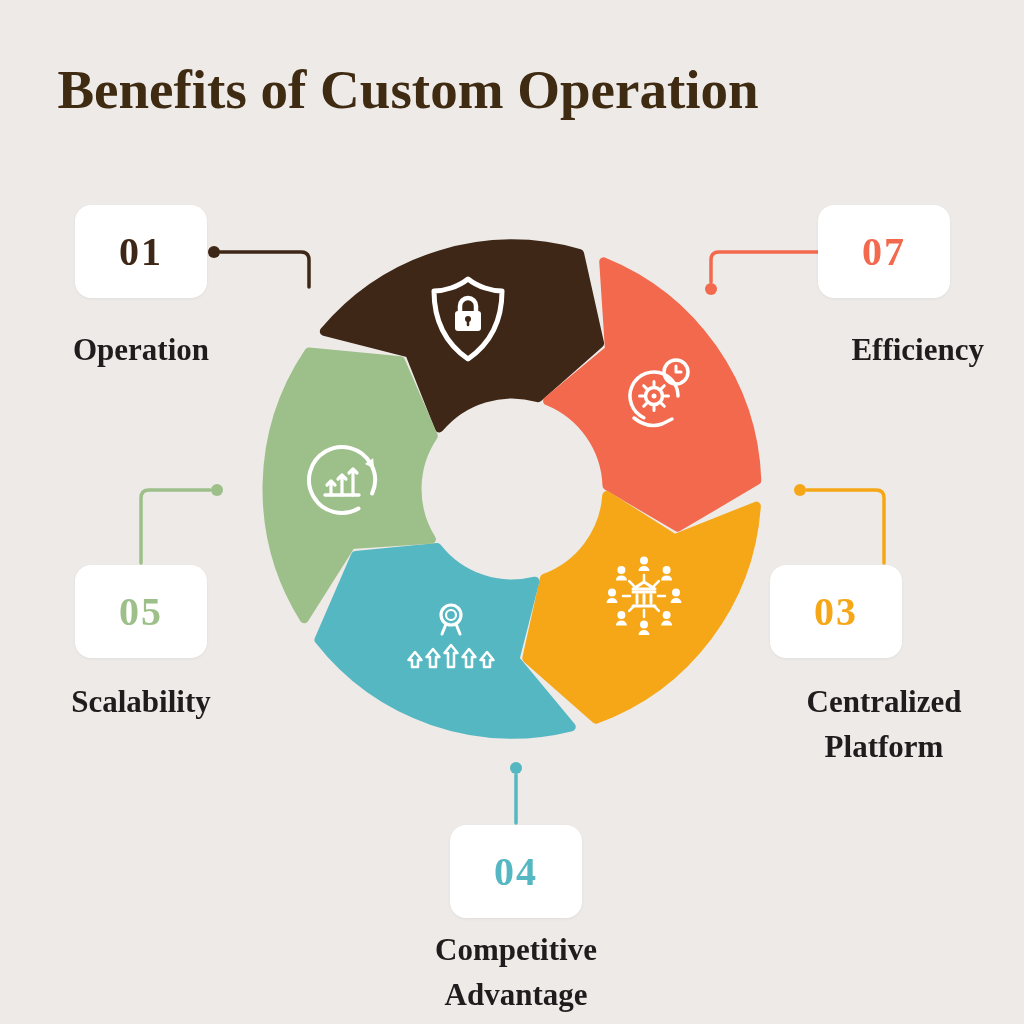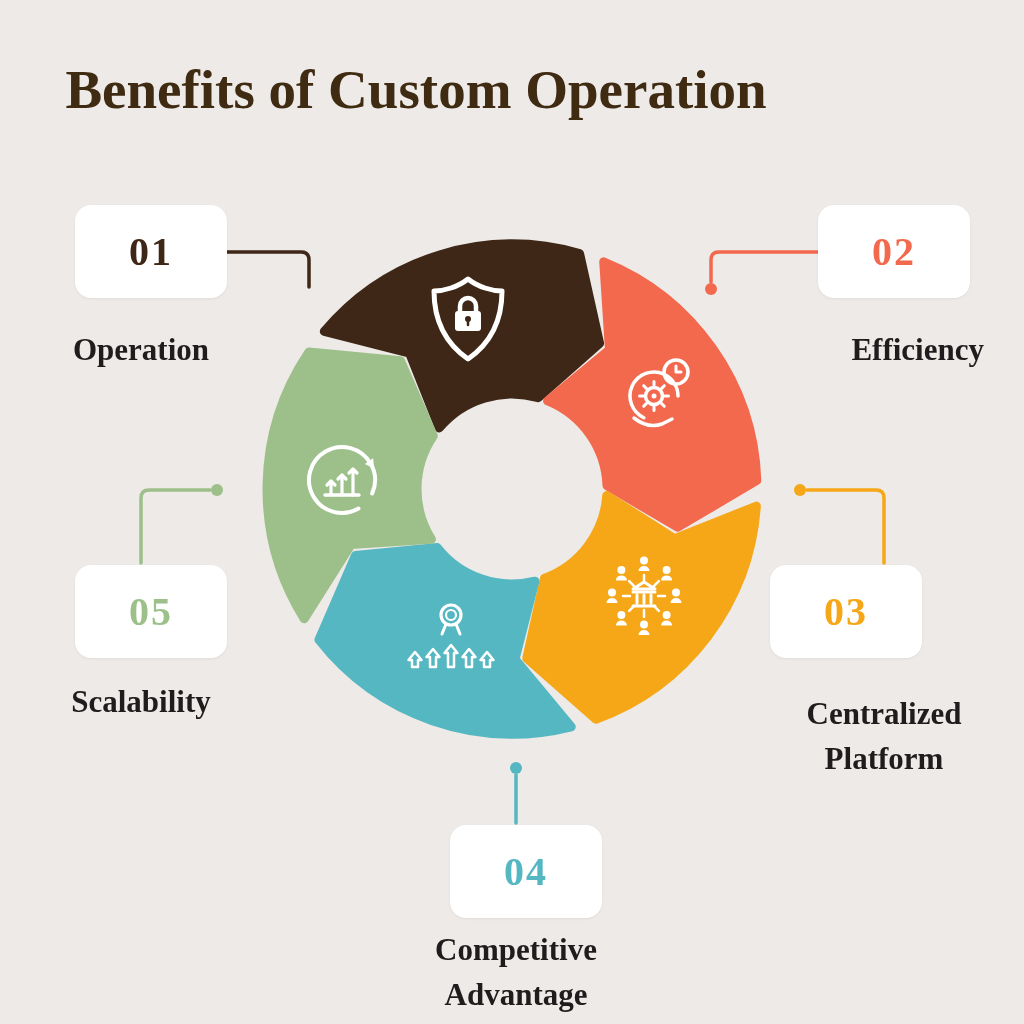--- a/index.html
+++ b/index.html
@@ -2,48 +2,48 @@
 <html style="--background: #EDEAE7; --title: #3F2A12; --label: #201C1D; --card: #FFFFFF; --icon: #FFFFFF; --item0: #3E2716; --item1: #F2694E; --item2: #F5A717; --item3: #55B7C1; --item4: #9DC08B;"><head>
 <meta charset="utf-8">
 <style>
   html,body{margin:0;padding:0;}
   body{
     width:1024px;height:1024px;position:relative;overflow:hidden;
     background:var(--background,#EDEAE7);
     font-family:"Liberation Serif",serif;
   }
   .title{
-    position:absolute;top:12px;left:8px;width:816px;text-align:center;
+    position:absolute;top:12px;left:0;width:816px;text-align:center;
     font-weight:700;font-size:55px;line-height:1.5;color:var(--title,#3F2A12);
   }
   .title span{display:block;}
   svg.diagram{position:absolute;left:0;top:0;}
   .card{
-    position:absolute;width:152px;height:93px;background:var(--card,#FFFFFF);
+    position:absolute;width:132px;height:93px;background:var(--card,#FFFFFF);
     border-radius:16px;display:flex;align-items:center;justify-content:center;
     box-shadow:0 1px 3px rgba(0,0,0,.06);
   }
   .card .num{font-size:40px;font-weight:700;letter-spacing:2px;}
   .pos-01{left:75px;top:205px;}
   .pos-02{left:818px;top:205px;}
   .pos-03{left:770px;top:565px;}
   .pos-05{left:75px;top:565px;}
   .pos-04{left:450px;top:825px;}
   .n0{color:var(--item0,#3E2716);}
   .n1{color:var(--item1,#F2694E);}
   .n2{color:var(--item2,#F5A717);}
   .n3{color:var(--item3,#55B7C1);}
   .n4{color:var(--item4,#9DC08B);}
   .label{
     position:absolute;text-align:center;font-weight:700;font-size:31px;
     line-height:1.45;color:var(--label,#201C1D);
   }
   .label-security{left:41px;top:328px;width:200px;}
   .label-efficiency{left:784px;top:328px;width:200px;text-align:right;}
-  .label-centralized{left:774px;top:680px;width:220px;margin-top:12px;}
+  .label-centralized{left:774px;top:680px;width:220px;}
   .label-scalability{left:41px;top:680px;width:200px;}
   .label-competitive{left:396px;top:928px;width:240px;}
 </style>
 </head>
 <body>
 
 <h1 class="title">
   <span>Benefits of Custom Operation</span>
 </h1>
 
@@ -160,21 +160,21 @@
       <path d="M -17 15 H 17" stroke-width="3.5"></path>
       <path stroke-width="3.2" d="M -11 15 V 1 M -15 5 L -11 1 L -7 5   M 0 15 V -5 M -4 -1 L 0 -5 L 4 -1   M 11 15 V -11 M 7 -7 L 11 -11 L 15 -7"></path>
     </g>
   </g>
 </svg>
 
 <div class="card pos-01">
   <span class="num n0">01</span>
 </div>
 <div class="card pos-02">
-  <span class="num n1">02</span>
+  <span class="num n1">07</span>
 </div>
 <div class="card pos-03">
   <span class="num n2">03</span>
 </div>
 <div class="card pos-04">
   <span class="num n3">04</span>
 </div>
 <div class="card pos-05">
   <span class="num n4">05</span>
 </div>

